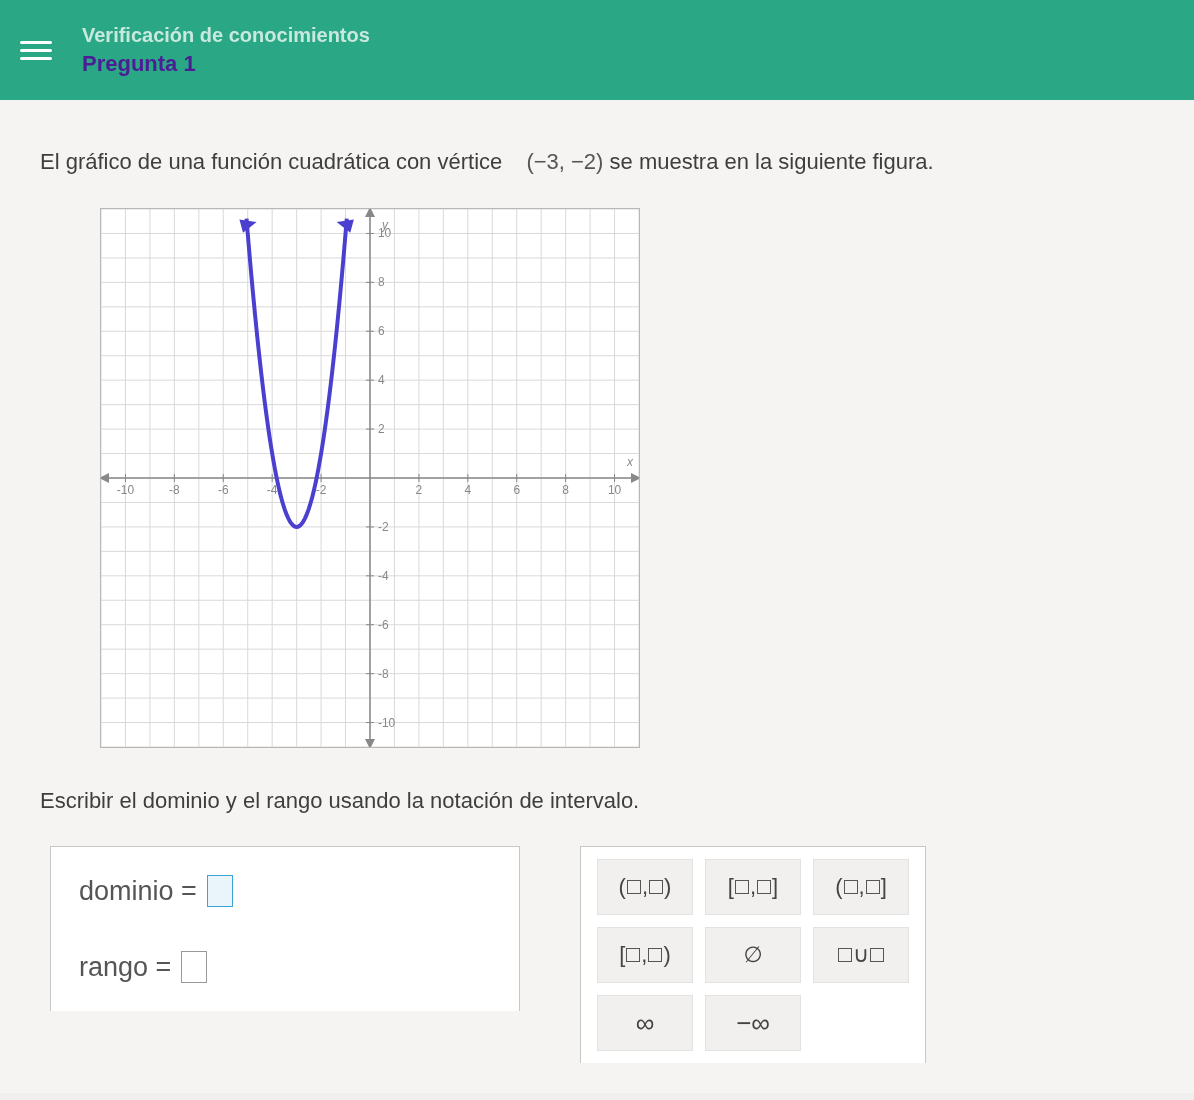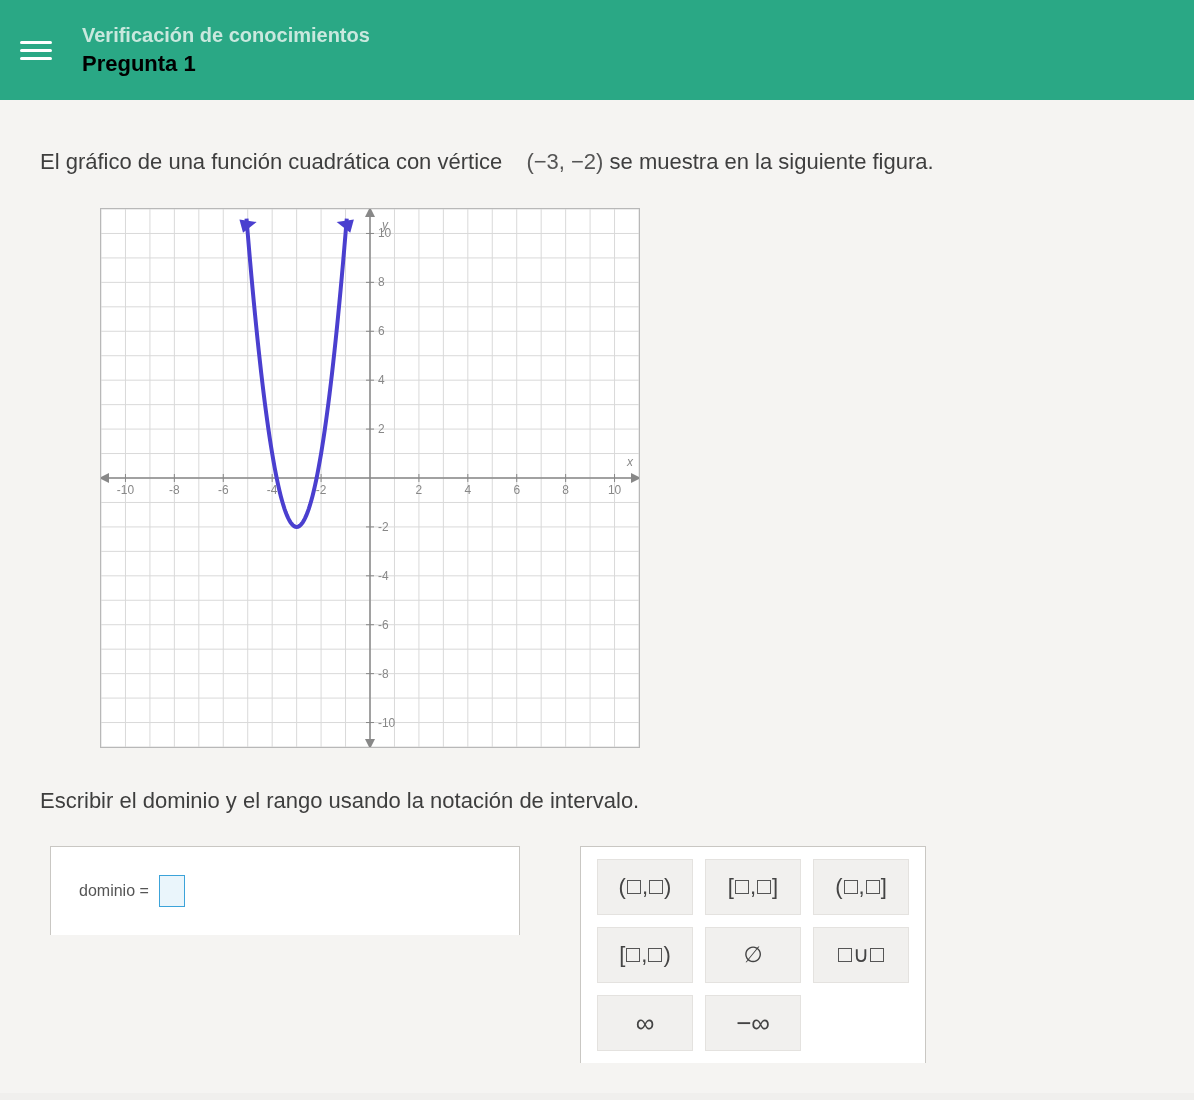--- a/index.html
+++ b/index.html
@@ -20,21 +20,21 @@
       width: 32px; height: 32px;
       display: flex; flex-direction: column; justify-content: center; gap: 5px;
       margin-right: 30px;
       cursor: pointer;
     }
     .menu-icon span {
       display: block; height: 3px; background: #fff; border-radius: 2px;
     }
     .header-text { color: #b8e0d3; }
     .header-title { font-size: 20px; font-weight: bold; color:#c9e8de; }
-    .header-sub { font-size: 22px; font-weight: bold; color: #000000; margin-top: 4px; }
+    .header-sub { font-size: 22px; font-weight: bold; color: #4c1d95; margin-top: 4px; }
     
     .content { padding: 45px 40px 30px 40px; background:#f5f4f2; }
     .problem-text { font-size: 22px; color: #3e3e3e; line-height: 1.5; margin-bottom: 30px;}
     .problem-text .vertex { color:#555;margin-left:18px; }
     
     .graph-wrap { margin-left: 60px; margin-bottom: 30px;}
     .graph {
       width: 540px; height: 540px;
       background: #fff;
       border: 1px solid #b8b8b8;
@@ -47,21 +47,21 @@
     .curve { stroke:#4a3fcf; stroke-width: 4; fill:none;}
     .arrowhead { fill:#4a3fcf;}
     
     .instruction { font-size: 22px; color:#3e3e3e; margin: 40px 0 32px 0;}
     
     .answer-row { display:flex; gap: 60px; align-items:flex-start; padding-left: 10px;}
     
     .answer-box {
       background:#fff; border:1px solid #c9c7c3; padding: 28px 28px;
       width: 470px; 
-      font-size: 16px; color:#555; border-bottom:none;
+      font-size: 27px; color:#555; border-bottom:none;
     }
     .answer-box .line { display:flex; align-items:center; gap:10px; margin-bottom:44px;}
     .answer-box .line:last-child{margin-bottom:0;}
     .answer-input {
       width: 26px; height: 32px; 
       border: 1px solid #3ca3d9; background:#eaf5fb;
     }
     .answer-input.plain{ border:1px solid #999; background:#fff;}
     
     .palette {
@@ -216,20 +216,24 @@
   </div>
 
   <div class="instruction">Escribir el dominio y el rango usando la notación de intervalo.</div>
 
   <div class="answer-row">
     <div class="answer-box">
       <div class="line">
         <span>dominio =</span>
         <span class="answer-input"></span>
       </div>
+      <div class="line">
+        <span>rango =</span>
+        <span class="answer-input plain"></span>
+      </div>
     </div>
 
     <div class="palette">
       <div class="pal-btn">(<span class="sq"></span>,<span class="sq"></span>)</div>
       <div class="pal-btn">[<span class="sq"></span>,<span class="sq"></span>]</div>
       <div class="pal-btn">(<span class="sq"></span>,<span class="sq"></span>]</div>
       <div class="pal-btn">[<span class="sq"></span>,<span class="sq"></span>)</div>
       <div class="pal-btn">
           <span>∅</span>
         </div>

